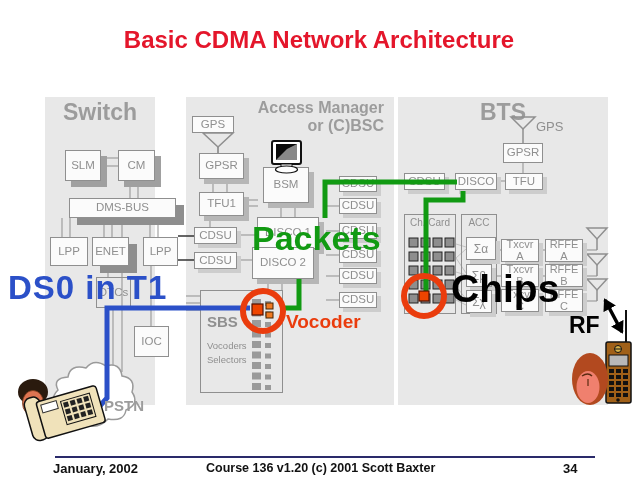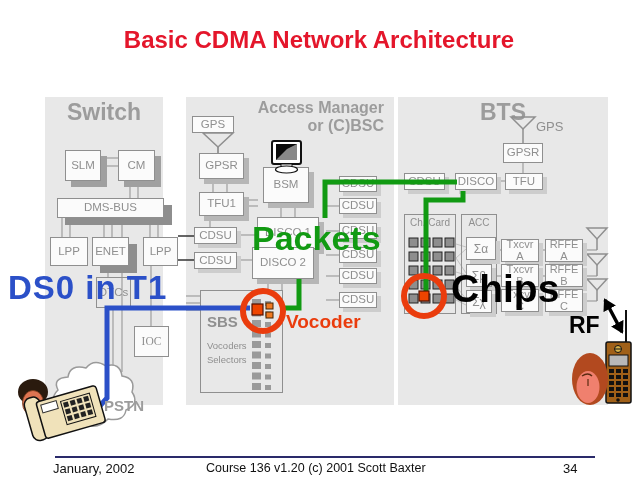--- a/index.html
+++ b/index.html
@@ -34,32 +34,32 @@
   .ann{position:absolute;font-weight:bold;white-space:pre-line;line-height:1.1;}
   .ann-blue{color:#2b50c8;letter-spacing:1px;}
   .ann-green{color:#119a12;}
   .ann-red{color:#ea3c0d;}
   .ann-black{color:#000;}
   .ann-gray{color:#9c9c9c;}
   .ann-gray-sm{color:#8f8f8f;font-weight:normal;}
   #page-title{position:absolute;left:0;top:26px;width:638px;text-align:center;
               font-size:24px;font-weight:bold;color:#e4162b;z-index:6;}
   #footer-rule{position:absolute;left:55px;top:456px;width:540px;height:2px;background:#2a2a6a;}
-  .foot{position:absolute;top:461px;font-size:13px;color:#111;}
+  .foot{position:absolute;top:461px;font-size:13px;color:#111;font-weight:bold;}
   #foot-course{font-size:12.5px;}
 </style>
 </head>
 <body>
 
 <div id="canvas">
 
   <div id="page-title">Basic CDMA Network Architecture</div>
 
   <div id="panel-layer" class="layer">
-      <div class="panel" style="left: 45px; top: 97px; width: 110px; height: 308px; padding-left: 8px;">
+      <div class="panel" style="left: 45px; top: 97px; width: 110px; height: 308px;">
         <div class="panel-title pt-center" style="font-size: 23px;">Switch</div>
       </div>
       <div class="panel" style="left: 186px; top: 97px; width: 208px; height: 308px;">
         <div class="panel-title pt-right" style="font-size: 16px;">Access Manager
 or (C)BSC</div>
       </div>
       <div class="panel" style="left: 398px; top: 97px; width: 210px; height: 308px;">
         <div class="panel-title pt-center" style="font-size: 23px;">BTS</div>
       </div>
     </div>
@@ -154,36 +154,36 @@
       <div class="sbs-t">SBS</div>
       <div class="sbs-s">Vocoders</div>
       <div class="sbs-s">Selectors</div>
     </div>
   <div class="box sh-dark" style="left: 65px; top: 150px; width: 36px; height: 31px;">
         <span>SLM</span>
       </div>
       <div class="box sh-dark" style="left: 118px; top: 150px; width: 37px; height: 31px;">
         <span>CM</span>
       </div>
-      <div class="box sh-darker" style="left: 57px; top: 198px; width: 107px; height: 20px;">
+      <div class="box sh-darker" style="left: 69px; top: 198px; width: 107px; height: 20px;">
         <span>DMS-BUS</span>
       </div>
       <div class="box " style="left: 50px; top: 237px; width: 38px; height: 29px;">
         <span>LPP</span>
       </div>
       <div class="box sh-darker" style="left: 92px; top: 237px; width: 37px; height: 29px;">
         <span>ENET</span>
       </div>
       <div class="box " style="left: 143px; top: 237px; width: 35px; height: 29px;">
         <span>LPP</span>
       </div>
       <div class="box ghost" style="left: 96px; top: 277px; width: 35px; height: 31px;">
         <span>DTCs</span>
       </div>
-      <div class="box " style="left: 134px; top: 326px; width: 35px; height: 31px; font-family: Liberation Serif, serif;">
+      <div class="box " style="left: 134px; top: 326px; width: 35px; height: 31px;">
         <span>IOC</span>
       </div>
       <div class="box " style="left: 192px; top: 116px; width: 42px; height: 17px;">
         <span>GPS</span>
       </div>
       <div class="box sh-light" style="left: 199px; top: 153px; width: 45px; height: 26px;">
         <span>GPSR</span>
       </div>
       <div class="box sh-light" style="left: 199px; top: 192px; width: 45px; height: 24px;">
         <span>TFU1</span>

